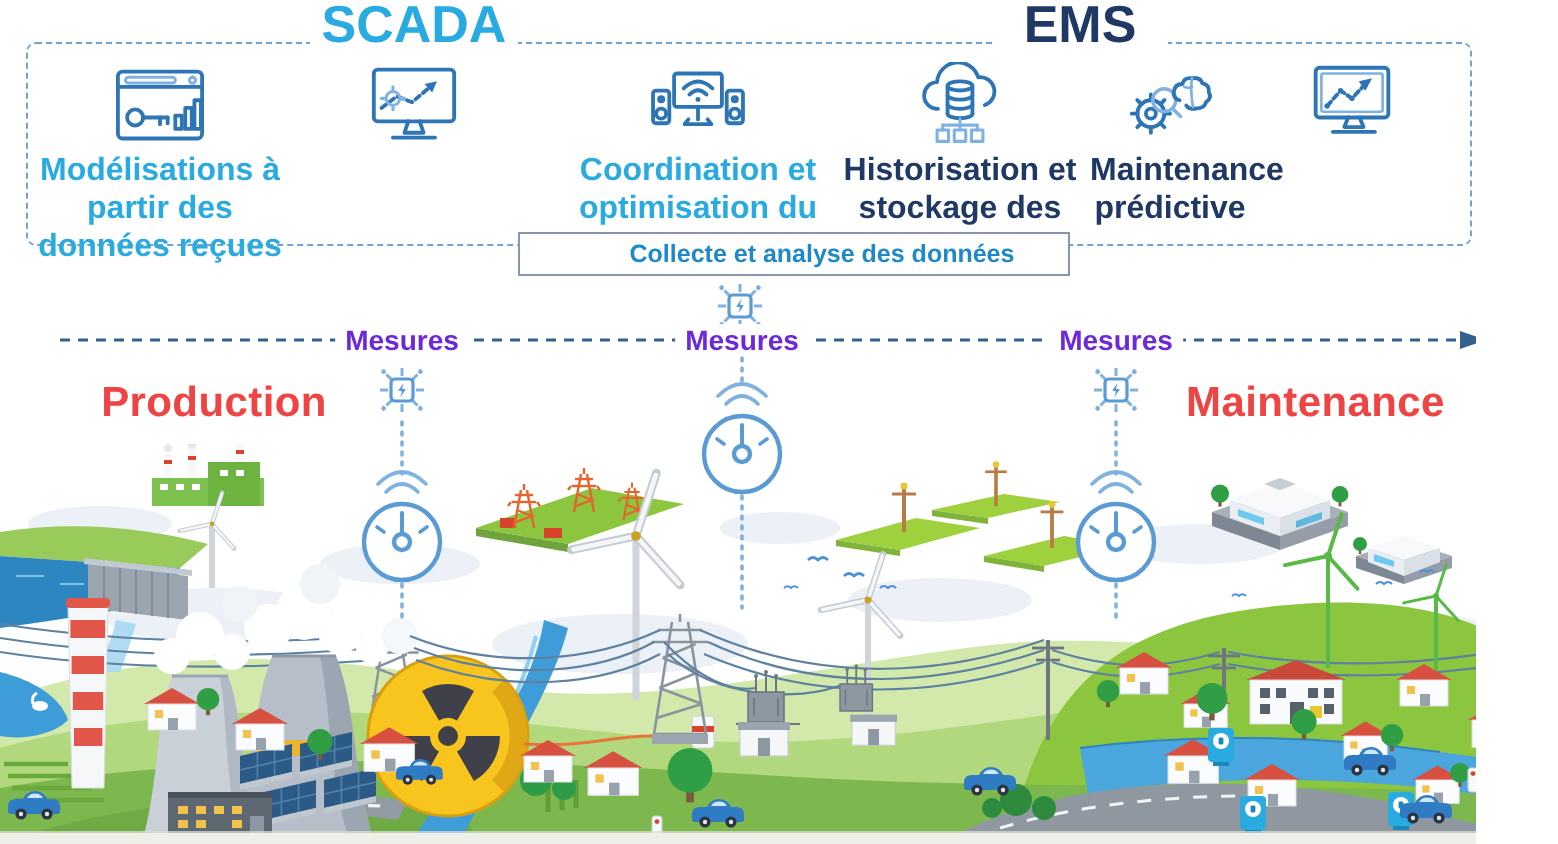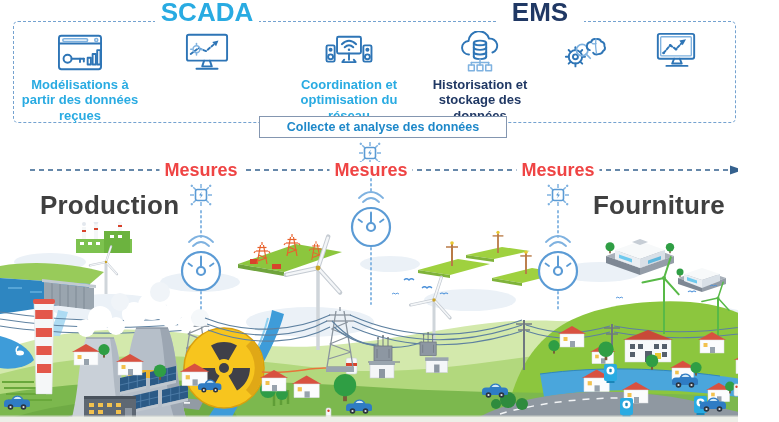--- a/index.html
+++ b/index.html
@@ -6,36 +6,36 @@
   .stage{position:relative;width:738px;height:422px;background:#fff;overflow:hidden;
          font-family:Liberation Sans, sans-serif;}
   .panel{position:absolute;left:13px;top:21px;width:721px;height:100px;
          border:1.6px dashed #74A2D0;border-radius:5px;}
   .big-title{position:absolute;top:-4px;font-size:26px;font-weight:600;text-align:center;
          background:#fff;line-height:32px;z-index:2;}
   .t-scada{left:155px;width:104px;color:#29ABE2;}
   .t-ems{left:496px;width:88px;color:#203864;}
   .fn{position:absolute;top:31px;text-align:center;z-index:2;}
   .fn svg{display:block;margin:0 auto;}
-  .fn .lbl{margin-top:2px;font-size:13px;font-weight:bold;line-height:1.18;}
+  .fn .lbl{margin-top:2px;font-size:16px;font-weight:bold;line-height:1.18;}
   .scada-lbl{color:#29ABE2;}
   .ems-lbl{color:#203864;}
   .fn1{left:16px;width:128px;}  .fn2{left:143px;width:128px;} .fn3{left:286px;width:126px;}
   .fn4{left:420px;width:120px;} .fn5{left:545px;width:80px;}  .fn6{left:630px;width:92px;}
   .banner{position:absolute;left:259px;top:116px;width:246px;height:20px;background:#fff;
          border:1px solid #8496B0;font-size:12.5px;font-weight:bold;color:#1E88C9;
-         text-align:center;line-height:20px;z-index:3;}
+         text-align:center;line-height:20px;z-index:3;padding-left:28px;}
   .chip-banner{position:absolute;left:354px;top:139px;z-index:2;}
   .hline{position:absolute;left:26px;top:163px;z-index:1;}
   .mes{position:absolute;top:162px;transform:translateX(-50%);background:#fff;padding:0 5px;
-       font-size:18px;font-weight:bold;color:#ef4444;z-index:2;line-height:16px;}
+       font-size:14px;font-weight:bold;color:#6d28d9;z-index:2;line-height:16px;}
   .m1{left:201px;} .m2{left:371px;} .m3{left:558px;}
   .stack{position:absolute;z-index:2;}
   .s1{left:178px;top:181px;} .s2{left:348px;top:178px;} .s3{left:535px;top:181px;}
-  .sec{position:absolute;top:190px;font-size:26px;font-weight:600;color:#404040;
+  .sec{position:absolute;top:190px;font-size:21px;font-weight:600;color:#ef4444;
        text-align:center;letter-spacing:.2px;z-index:2;}
   .sp{left:40px;width:134px;} .st{left:233px;width:124px;}
   .sd{left:398px;width:132px;} .sf{left:593px;width:124px;}
   .scene{position:absolute;left:0;top:222px;z-index:0;}
   .fnic{stroke:#2E75B6;fill:none;stroke-width:2;stroke-linecap:round;stroke-linejoin:round;}
   .lt{stroke:#7FB2E0;}
   .defsbox{position:absolute;width:0;height:0;overflow:hidden;}
 </style>
 </head>
 <body>
@@ -261,20 +261,21 @@
       <line x1="11.05" y1="22.05" x2="8.9" y2="19.9"></line>
         <line x1="20.95" y1="22.05" x2="23.1" y2="19.9"></line>
       <line x1="11.05" y1="31.95" x2="8.9" y2="34.1"></line>
         <line x1="20.95" y1="31.95" x2="23.1" y2="34.1"></line>
       <circle cx="23" cy="20" r="6" class="lt" stroke-width="1.8"></circle>
       <line x1="27.2" y1="24.2" x2="31.5" y2="28.5" class="lt" stroke-width="1.8"></line>
       <path d="M31,20 q-3.5,-1 -3,-4.5 q0.5,-4 4.5,-4 q0.8,-3.5 4.8,-3 q4.5,-0.8 5.5,2.5 q4,0.8 3.5,4.8 q1.8,3.2 -1.5,5.2 q-0.8,3.2 -4.8,3.2 q-4,1 -5.5,-1.5"></path>
       <path d="M37.5,8.5 q-1,6 0.5,15" class="lt" stroke-width="1.4"></path>
       <path d="M33.5,13 q2,1 4,0" class="lt" stroke-width="1.4"></path>
     </svg>
+    <div class="lbl ems-lbl">Maintenance prédictive</div>
   </div>
 
   <div class="fn fn6">
     <svg width="50" height="44" viewBox="0 0 52 46" class="fnic">
       <rect x="7" y="3" width="38" height="26" rx="2"></rect>
       <rect x="10" y="6" width="32" height="20" rx="1" class="lt" stroke-width="1.4"></rect>
       <polyline points="13,23 20,15 26,19 33.5,11" stroke-dasharray="3,2"></polyline>
       <circle cx="13" cy="23" r="1.4" fill="#2E75B6" stroke="none"></circle>
       <circle cx="20" cy="15" r="1.4" fill="#2E75B6" stroke="none"></circle>
       <circle cx="26" cy="19" r="1.4" fill="#2E75B6" stroke="none"></circle>
@@ -310,21 +311,21 @@
     <line x1="23" y1="70" x2="23" y2="126" stroke="#7FB2E0" stroke-width="1.8" stroke-dasharray="1.5,3.5" stroke-linecap="round"></line>
   </svg>
   <svg class="stack s3" width="46" height="132" viewBox="0 0 46 132">
     <use href="#chip" transform="translate(23,14)"></use>
     <line x1="23" y1="30" x2="23" y2="56" stroke="#7FB2E0" stroke-width="1.8" stroke-dasharray="1.5,3.5" stroke-linecap="round"></line>
     <use href="#gauge" transform="translate(23,90)"></use>
     <line x1="23" y1="111" x2="23" y2="130" stroke="#7FB2E0" stroke-width="1.8" stroke-dasharray="1.5,3.5" stroke-linecap="round"></line>
   </svg>
 
   <div class="sec sp">Production</div>
-  <div class="sec sf">Fourniture</div>
+  <div class="sec sf">Maintenance</div>
 
   <svg class="scene" width="779" height="200" viewBox="0 0 779 200">
 
     <g fill="#EBF1F7">
       <ellipse cx="110" cy="86" rx="58" ry="14"></ellipse>
         <ellipse cx="310" cy="100" rx="64" ry="15"></ellipse>
       <ellipse cx="200" cy="60" rx="40" ry="10"></ellipse>
         <ellipse cx="470" cy="78" rx="46" ry="11"></ellipse>
       <ellipse cx="600" cy="50" rx="42" ry="10"></ellipse>
         <ellipse cx="700" cy="96" rx="50" ry="12"></ellipse>

